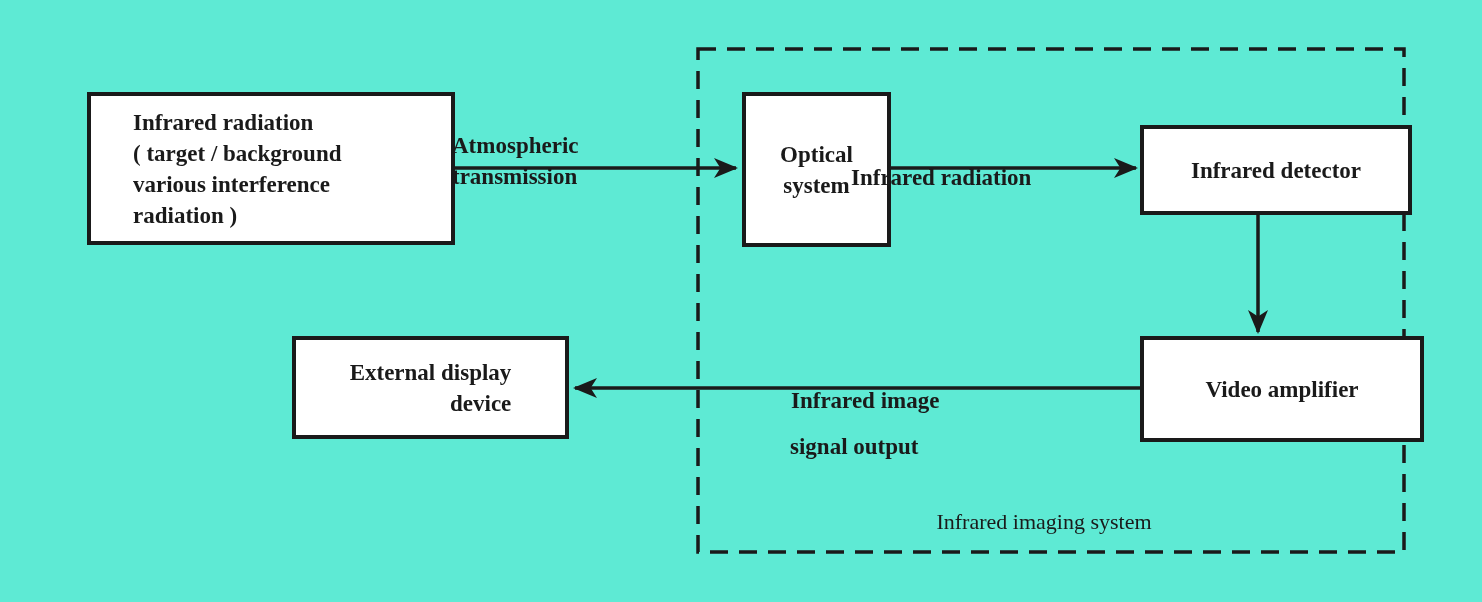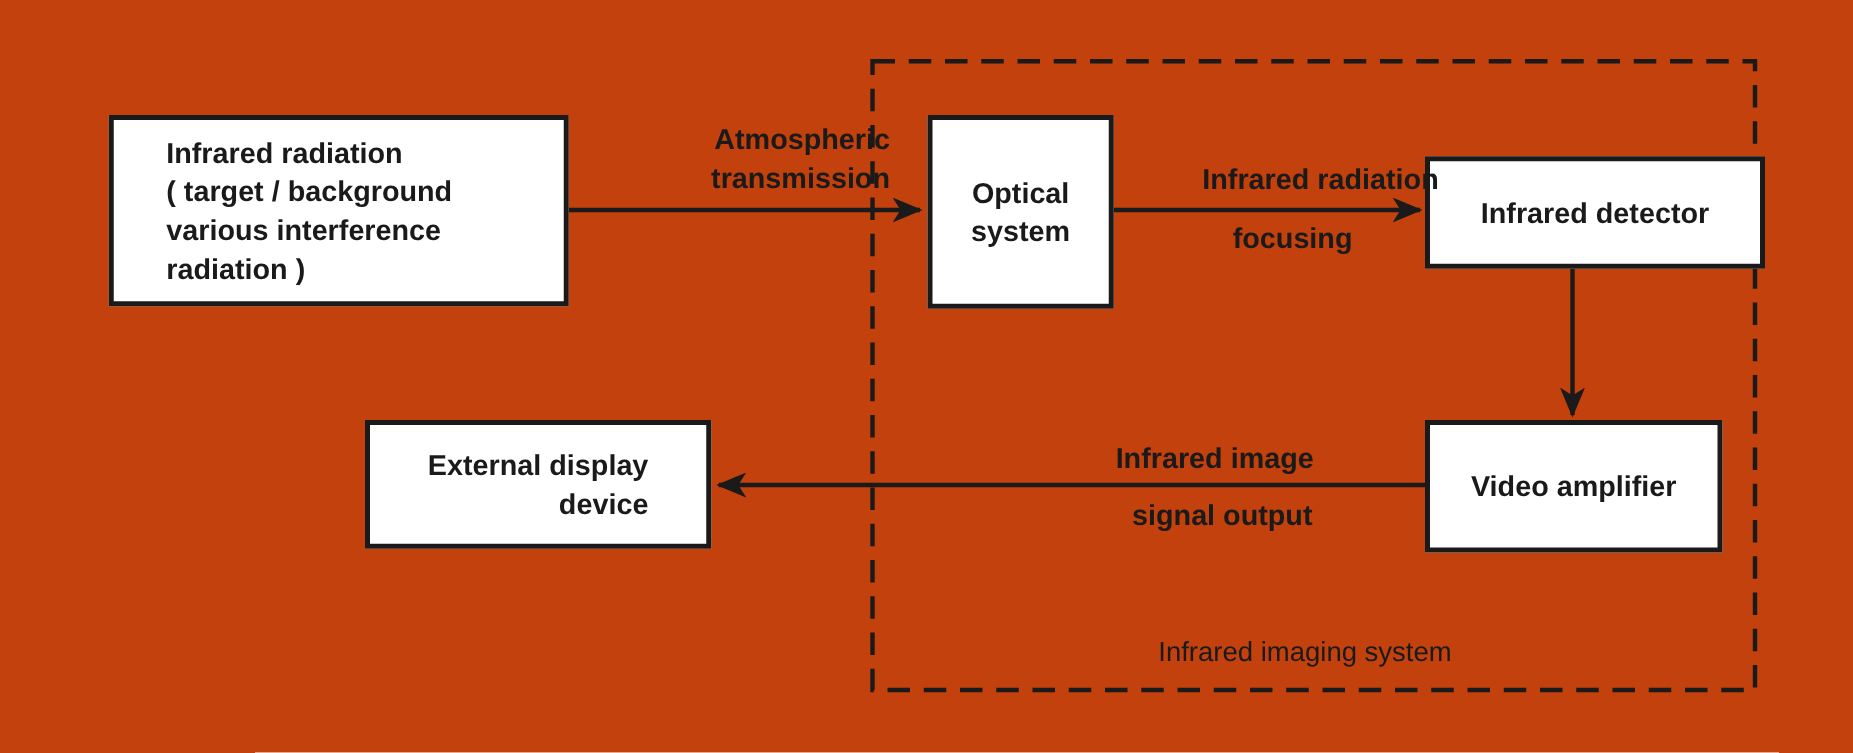--- a/index.html
+++ b/index.html
@@ -4,23 +4,23 @@
 <style>
   html, body {
     margin: 0;
     padding: 0;
     background: #ffffff;
   }
   #canvas {
     position: relative;
     width: 1482px;
     height: 602px;
-    background: #c2410c;
+    background: #5eead4;
     overflow: hidden;
-    font-family: Liberation Sans, sans-serif;
+    font-family: Liberation Serif, serif;
     color: #1a1a1a;
   }
   #wires {
     position: absolute;
     left: 0;
     top: 0;
     width: 1482px;
     height: 602px;
   }
   .node {
@@ -38,25 +38,26 @@
     white-space: pre-line;
   }
   .node.left-text {
     justify-content: flex-start;
     text-align: left;
     padding-left: 42px;
     padding-right: 6px;
   }
   .edge-label {
     position: absolute;
-    text-align: right;
+    text-align: left;
     font-size: 23px;
     line-height: 31px;
     font-weight: 700;
     white-space: pre-line;
+    margin-top: 34px;
   }
   .group-label {
     position: absolute;
     text-align: center;
     font-size: 22px;
     line-height: 30px;
     font-weight: 400;
     white-space: pre-line;
   }
 </style>
@@ -86,31 +87,30 @@
   <div class="node left-text" style="left:87px; top:92px; width:368px; height:153px;">Infrared radiation
 ( target / background
 various interference
 radiation )</div>
 
   <div class="node" style="left:742px; top:92px; width:149px; height:155px;">Optical
 system</div>
 
   <div class="node" style="left:1140px; top:125px; width:272px; height:90px;">Infrared detector</div>
 
-  <div class="node" style="left:1140px; top:336px; width:238px; height:106px;">Video amplifier</div>
+  <div class="node" style="left:1140px; top:336px; width:284px; height:106px;">Video amplifier</div>
 
   <div class="node" style="left:292px; top:336px; width:277px; height:103px;text-align:right;">External display
 device</div>
 
   <div class="edge-label" style="left:452px; top:96px; width:260px;">Atmospheric
 transmission</div>
 
   <div class="edge-label" style="left:851px; top:128px; width:300px;">Infrared radiation</div>
 
-  <div class="edge-label" style="left:882px; top:175px; width:200px;">focusing</div>
 
   <div class="edge-label" style="left:791px; top:351px; width:260px;">Infrared image</div>
 
   <div class="edge-label" style="left:790px; top:397px; width:260px;">signal output</div>
 
   <div class="group-label" style="left:834px; top:507px; width:420px;">Infrared imaging system</div>
 
 </div>
 
 </body></html>

